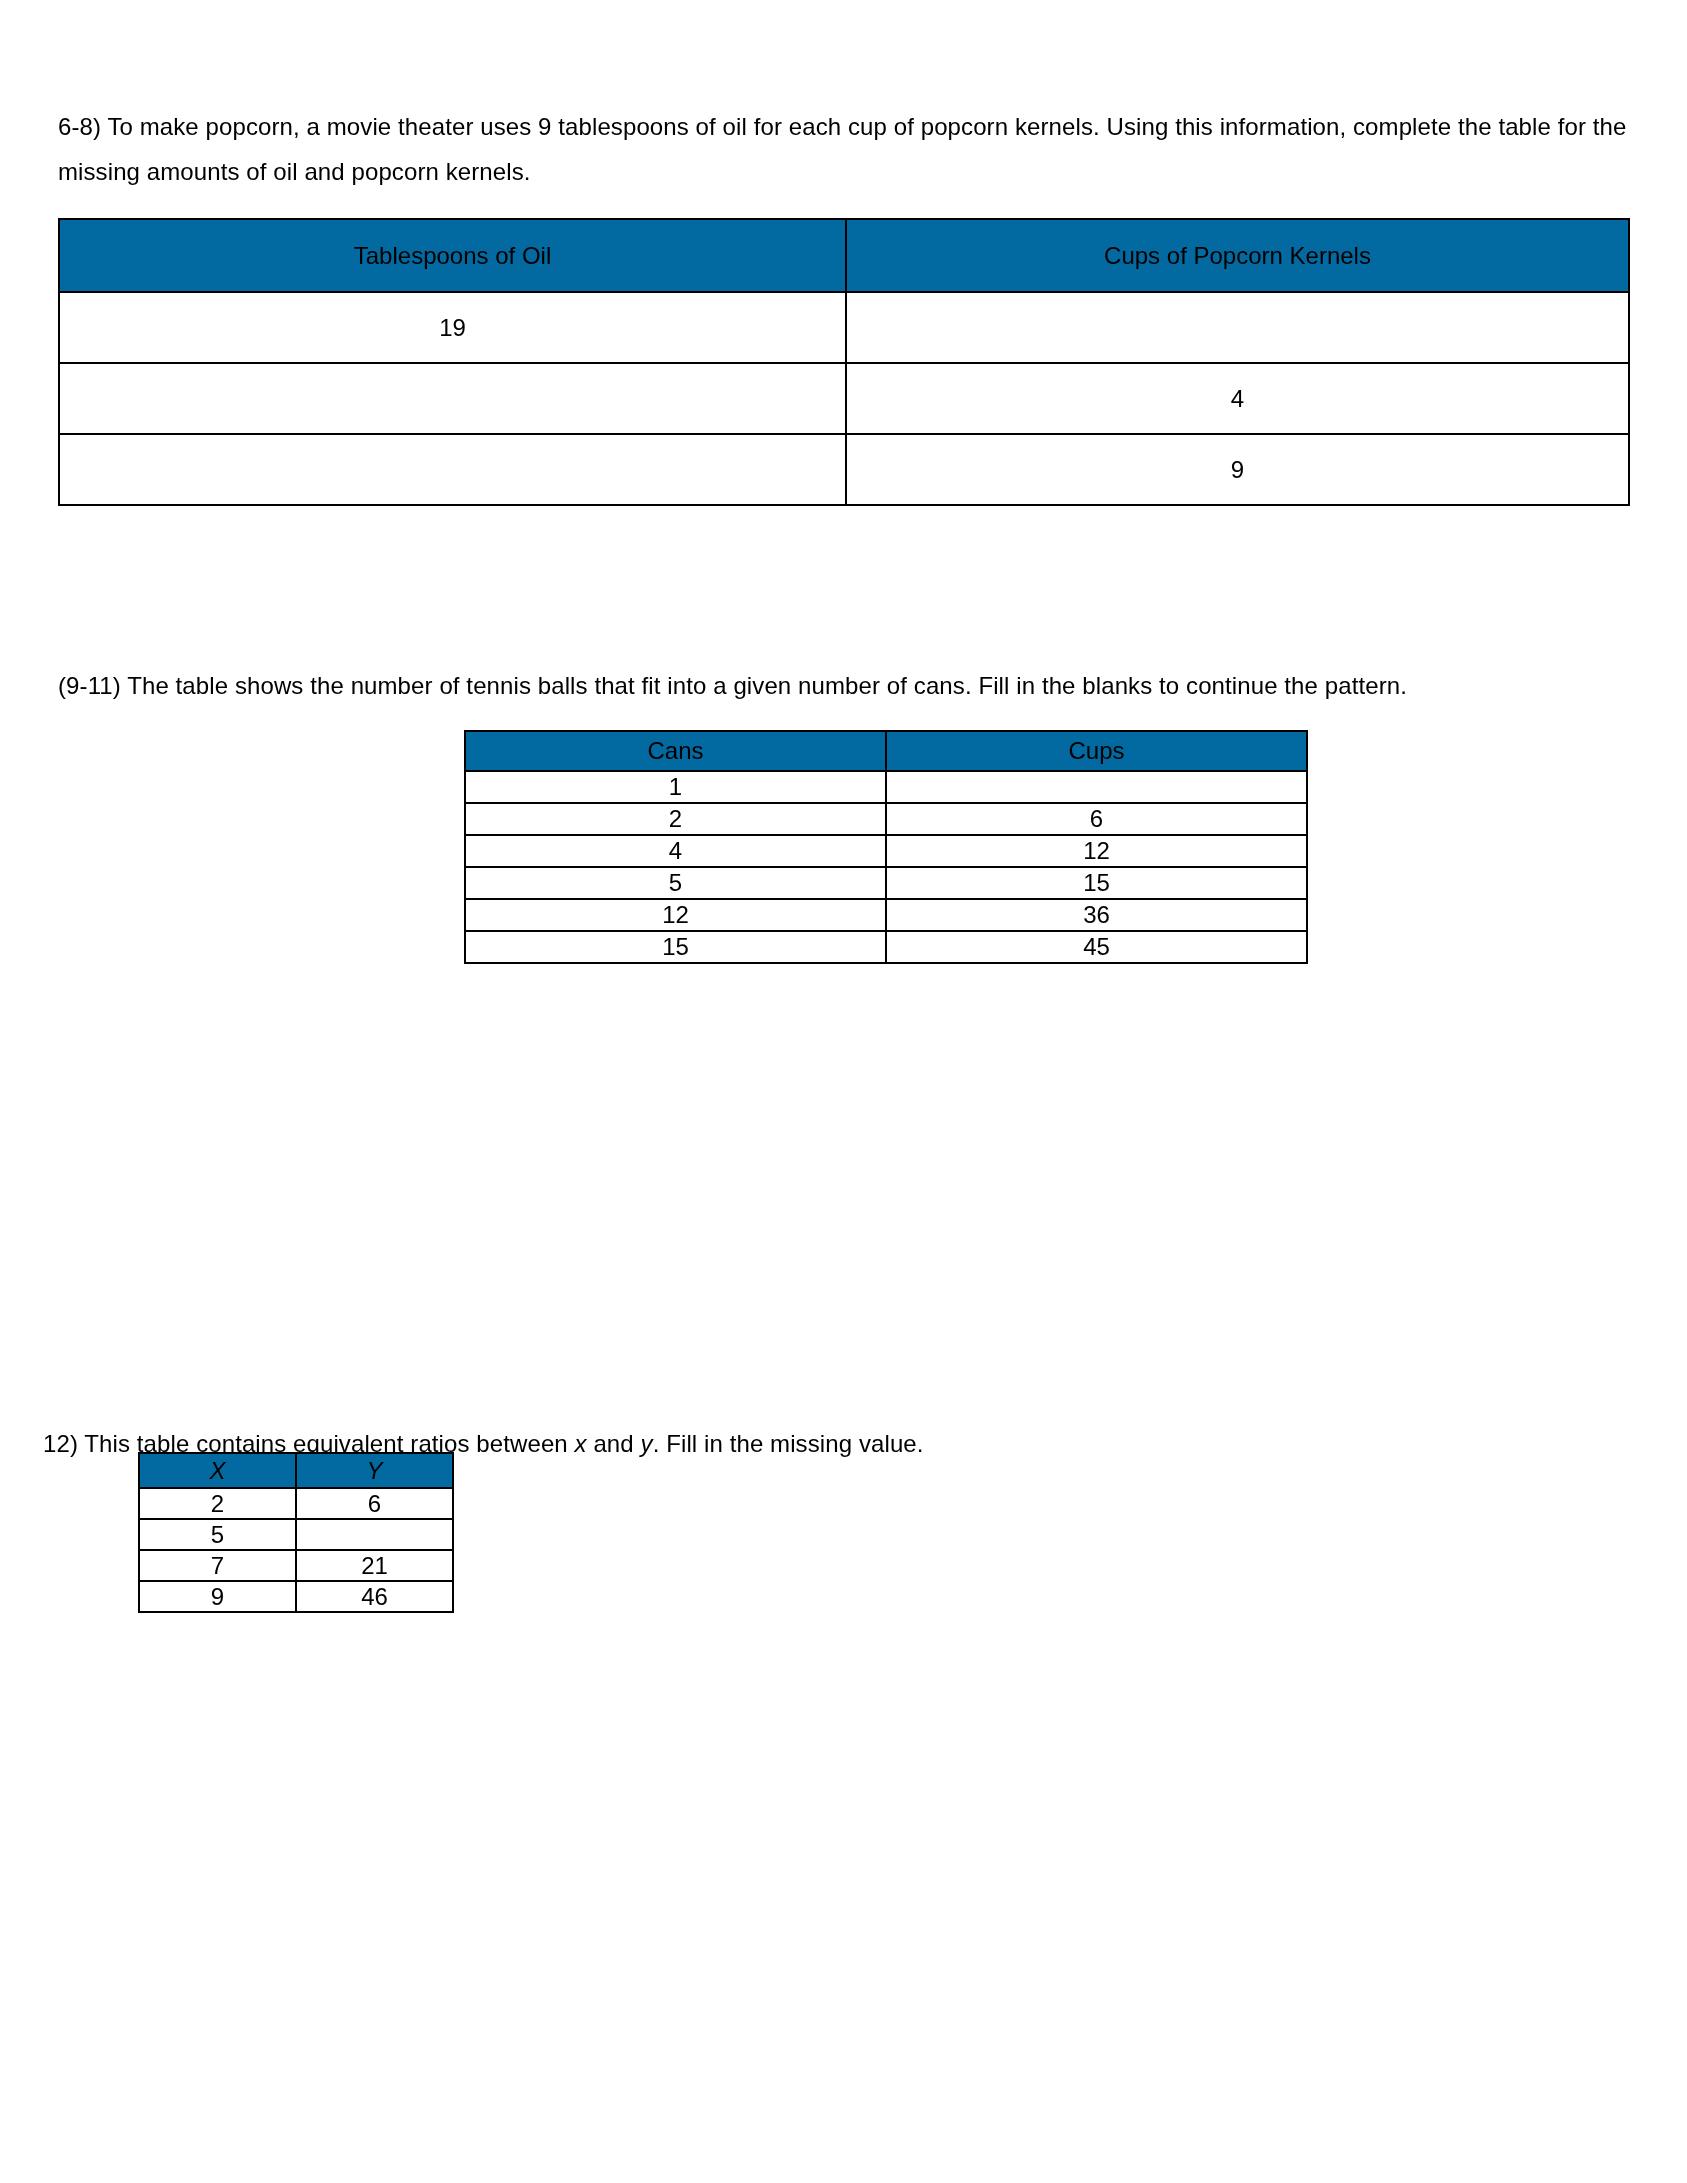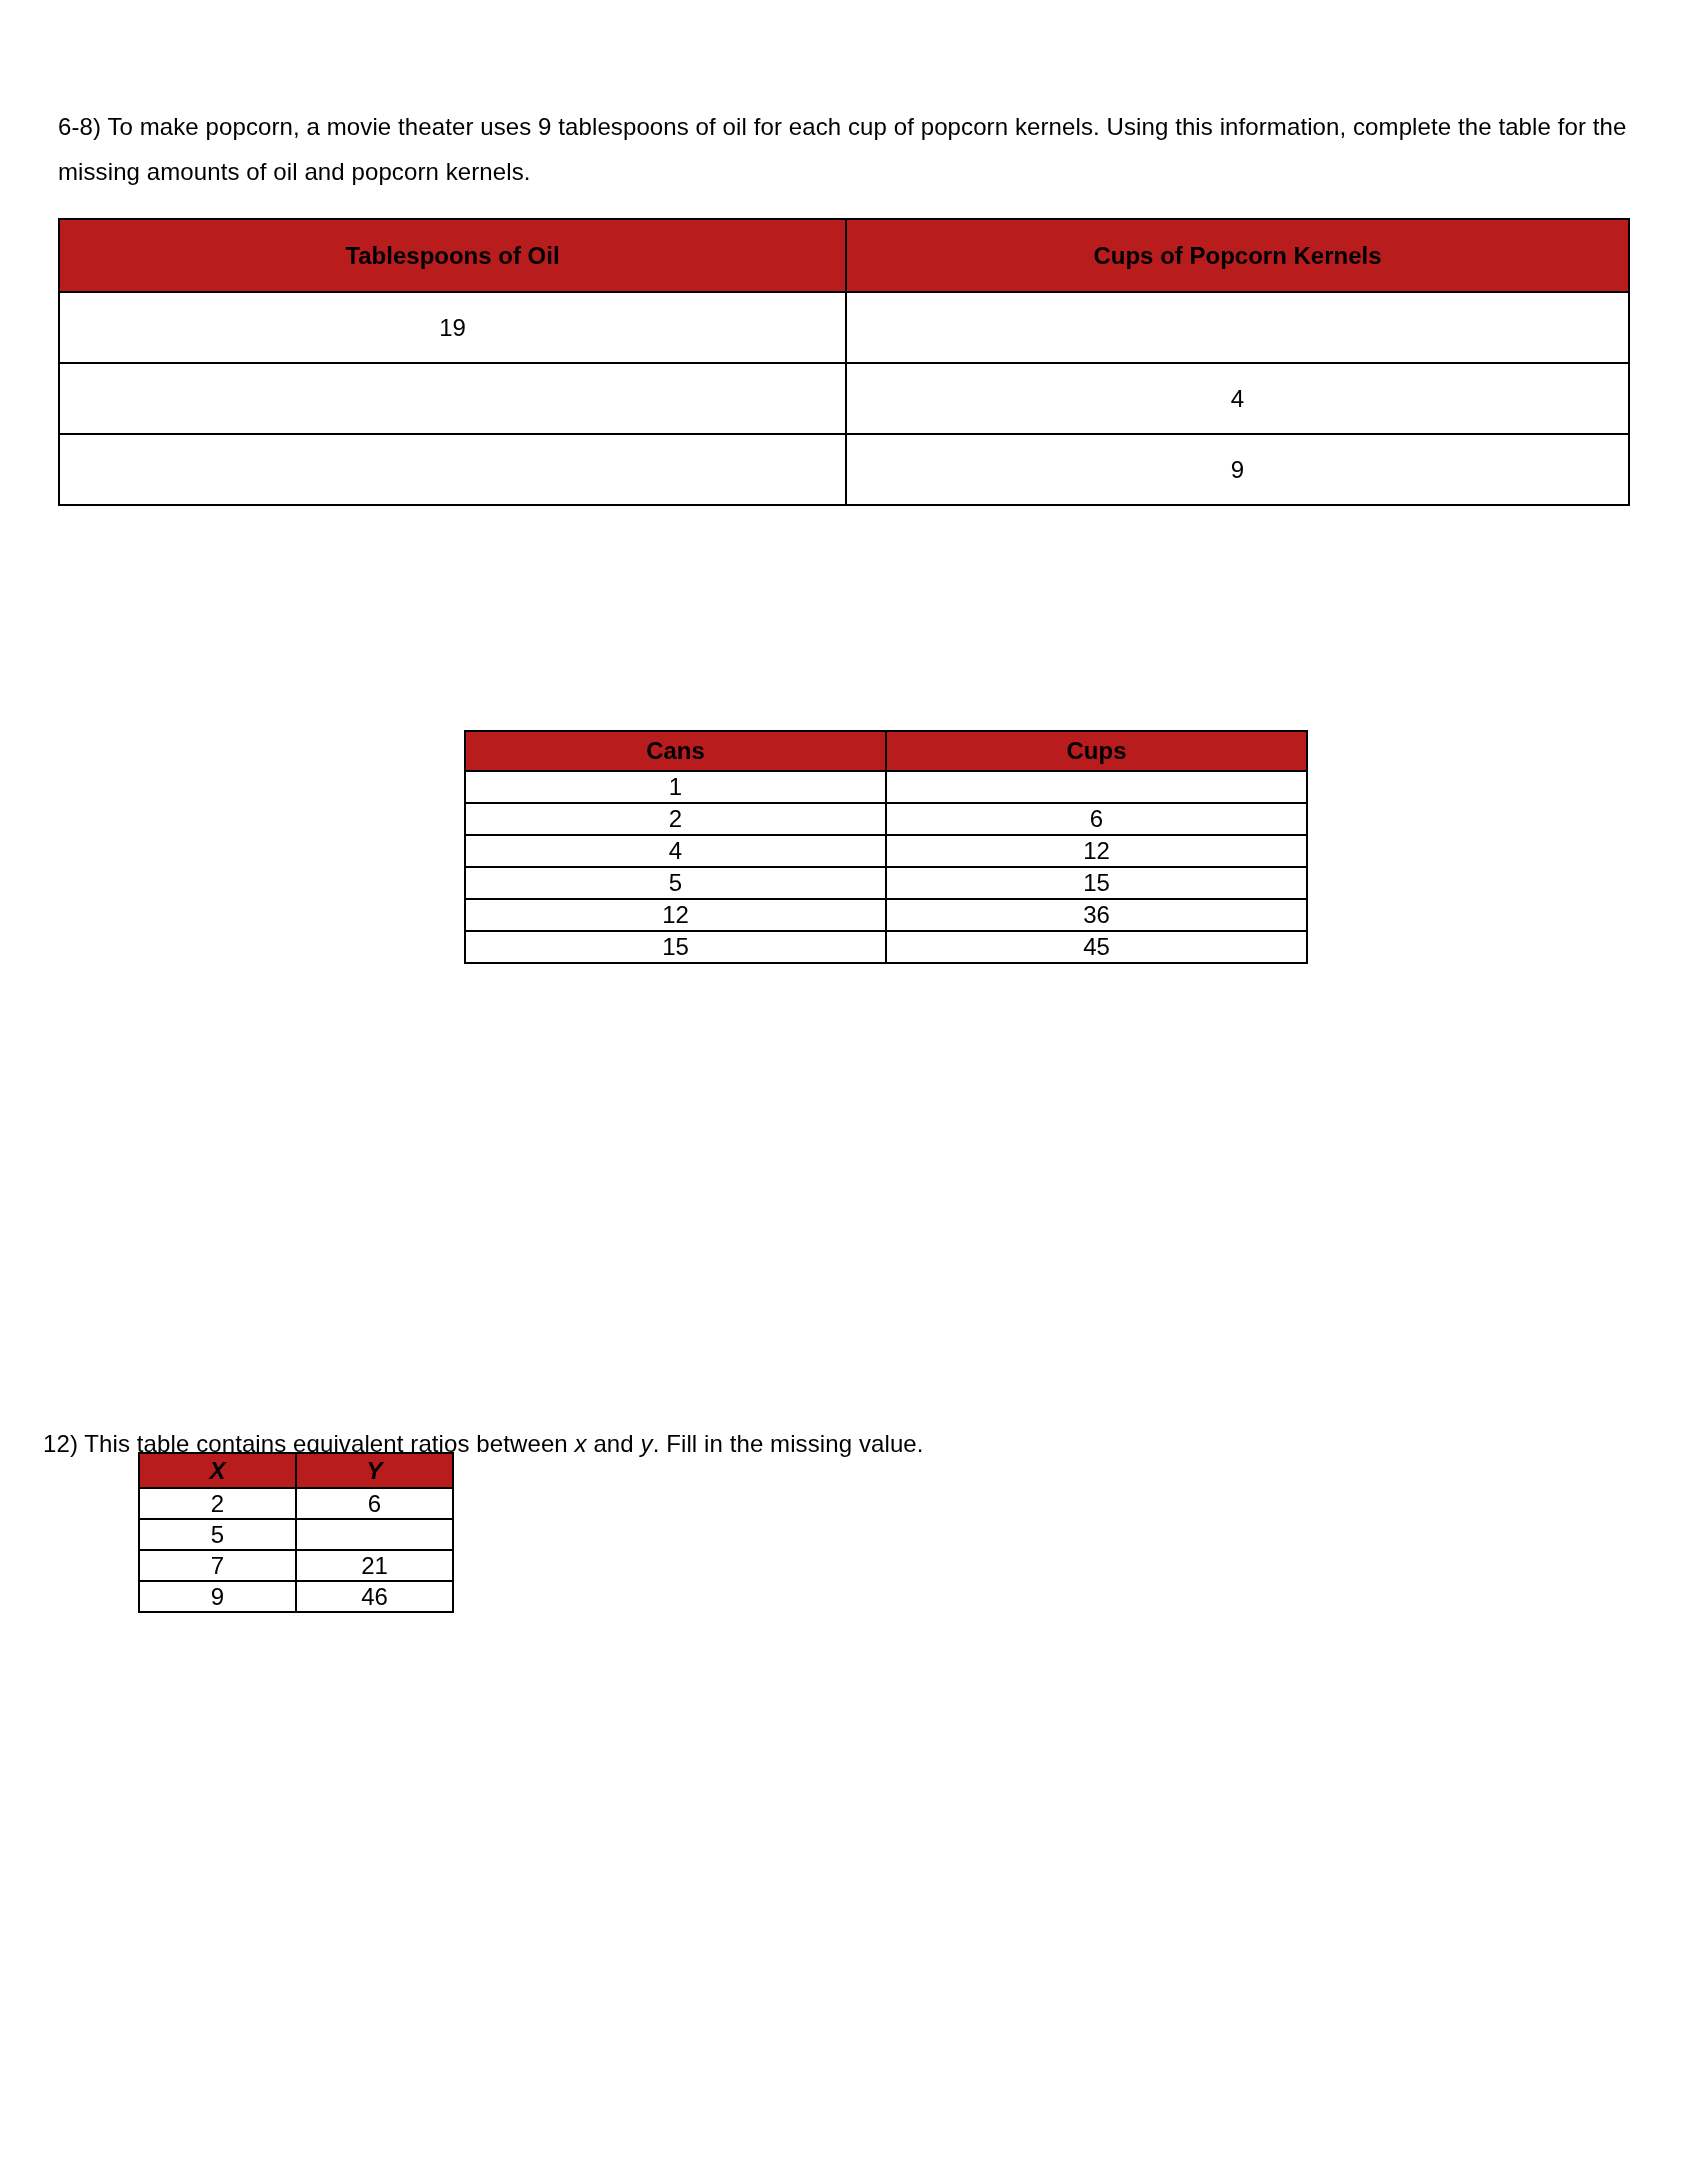--- a/index.html
+++ b/index.html
@@ -53,22 +53,21 @@
   .ratio-table th {
     border: 2px solid #000000;
     text-align: center;
     vertical-align: middle;
     font-weight: normal;
     font-size: 24px;
     color: #000000;
     padding: 0;
   }
   .ratio-table thead th {
-    background: #b91c1c;
-    font-weight: bold;
+    background: #0369a1;
   }
 
   
   #table-popcorn {
     left: 58px;
     top: 194px;
     width: 1570px;
   }
   #table-popcorn th { height: 71px; }
   #table-popcorn td { height: 69px; }
@@ -125,20 +124,21 @@
         <td></td>
         <td>4</td>
       </tr>
       <tr>
         <td></td>
         <td>9</td>
       </tr>
     </tbody>
   </table>
 
+  <p class="prompt" id="prompt-2">(9-11) The table shows the number of tennis balls that fit into a given number of cans. Fill in the blanks to continue the pattern.</p>
 
   <table class="ratio-table" id="table-cans">
     <colgroup>
         <col class="c1">
         <col class="c2">
       </colgroup>
     <thead>
       <tr>
         <th>Cans</th>
         <th>Cups</th>

